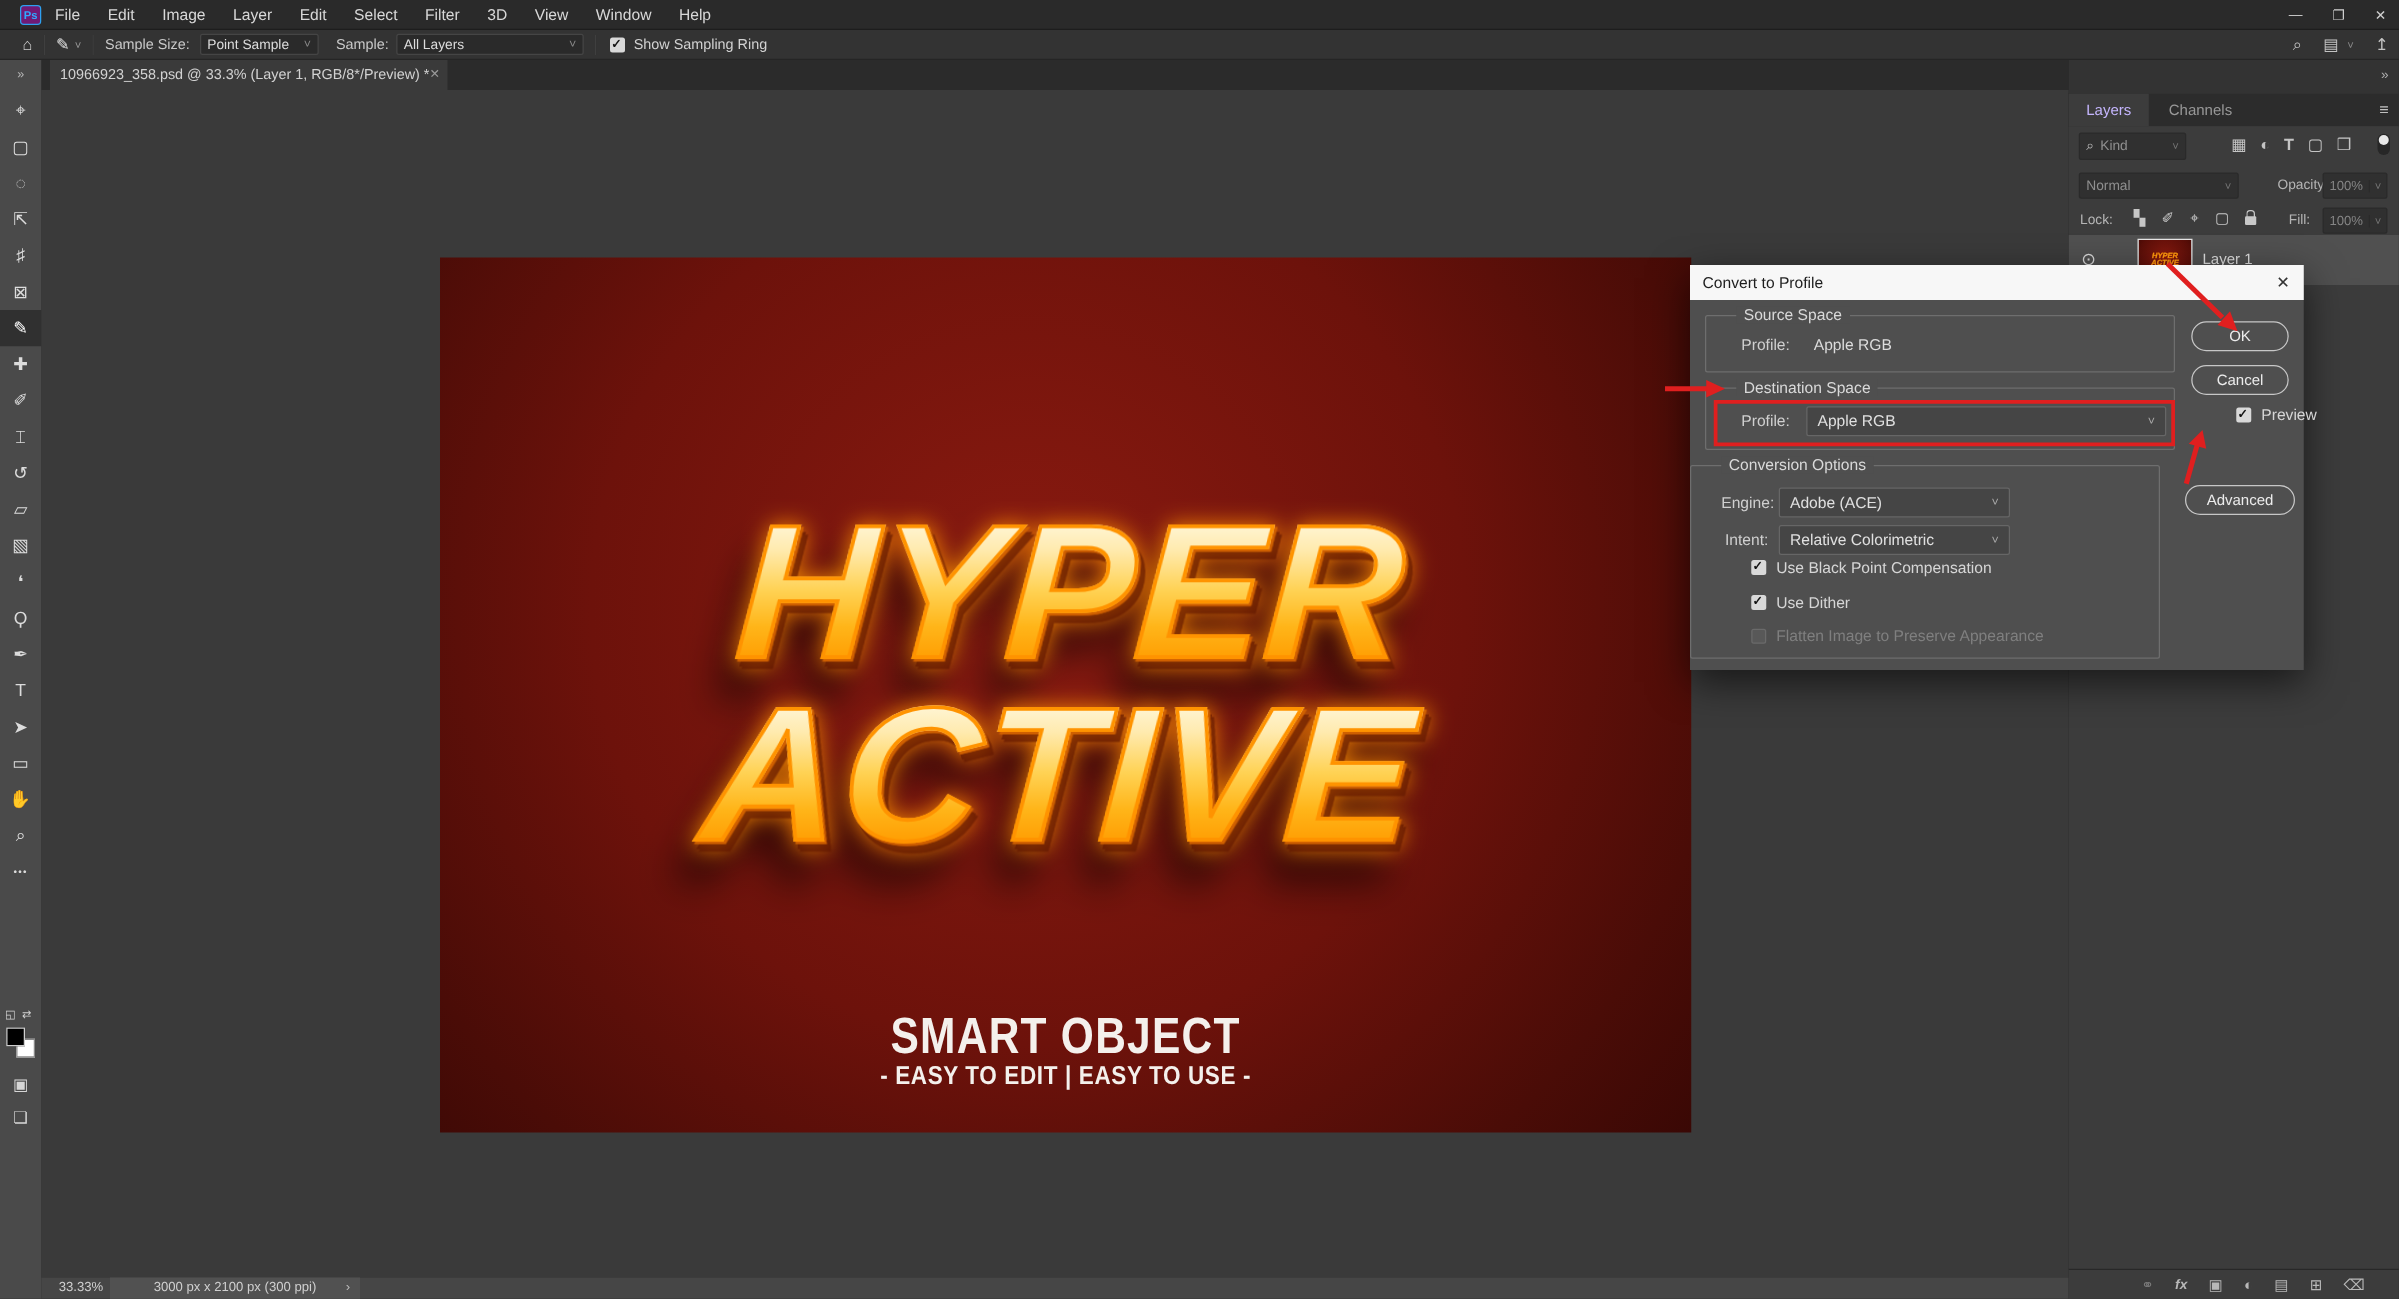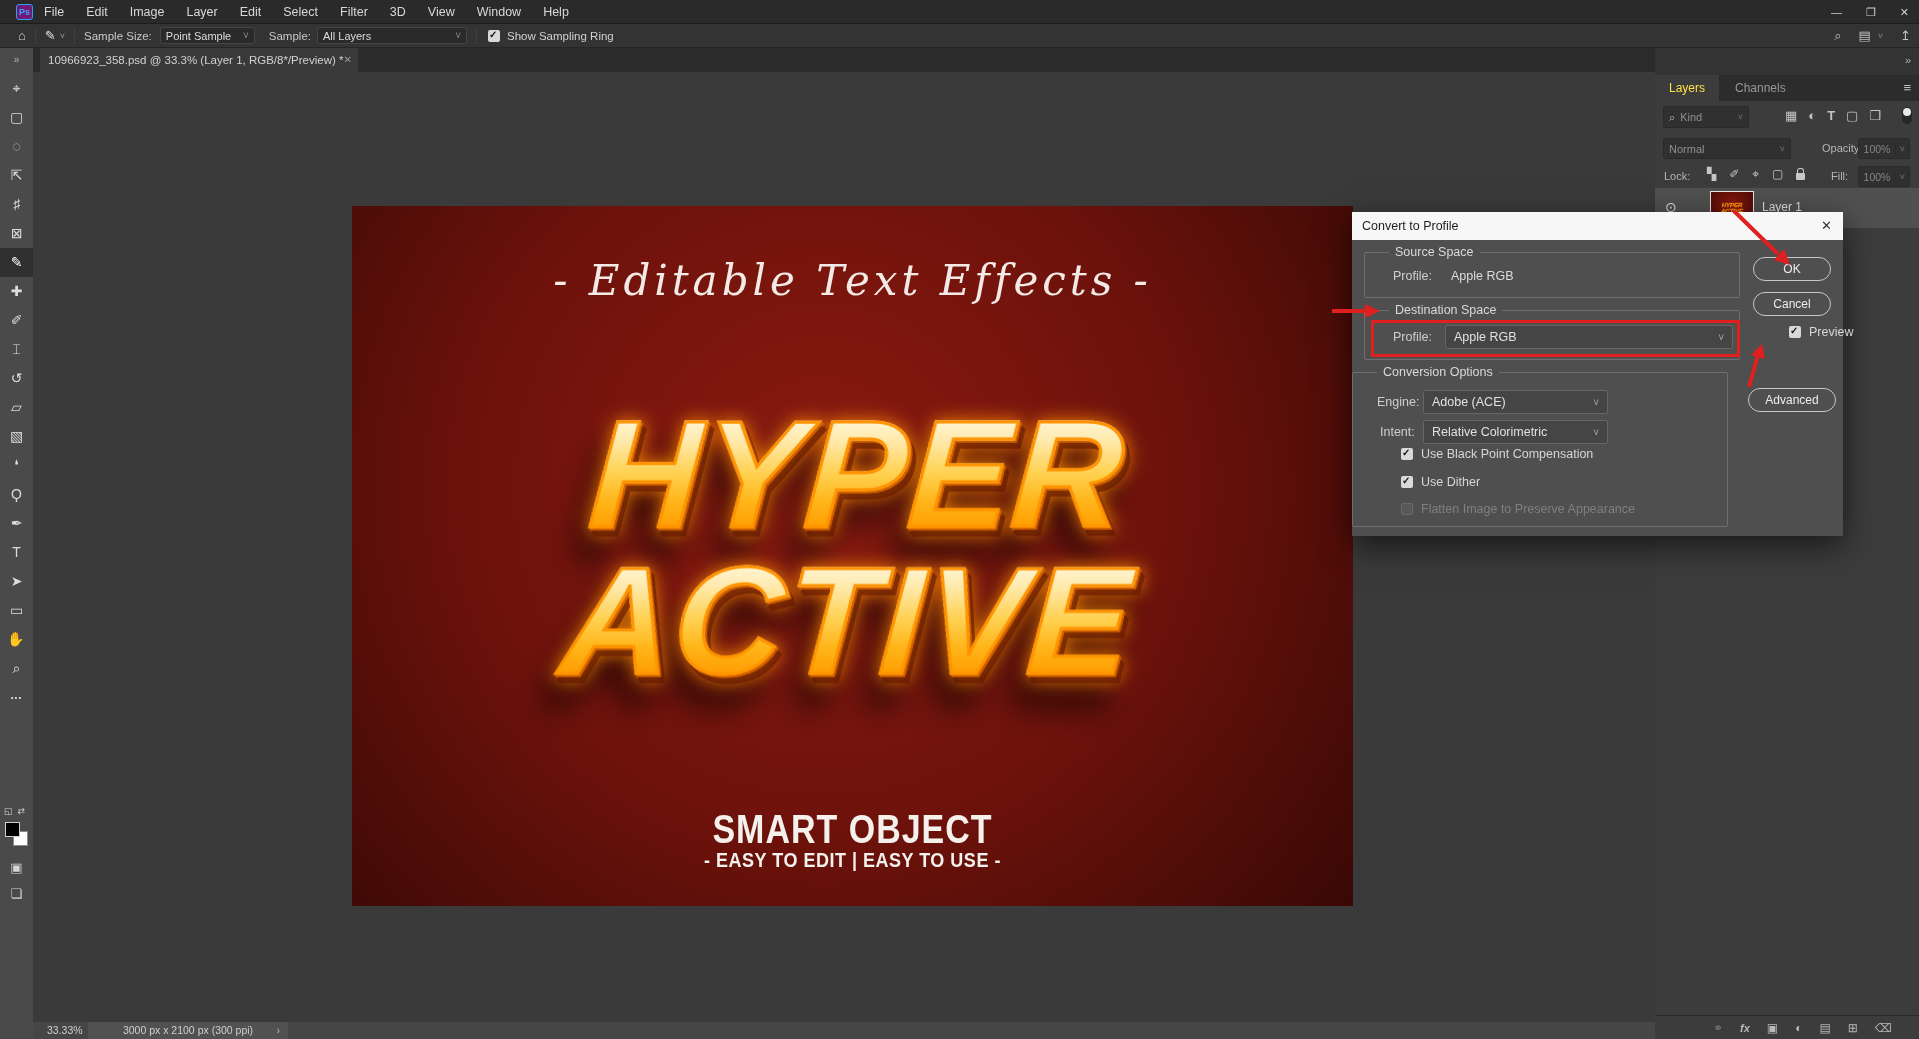--- a/index.html
+++ b/index.html
@@ -85,21 +85,21 @@
   #sub1 { position:absolute; left:0; top:604px; width:100%; text-align:center; color:#f4f0ec;
     font-size:34px; font-weight:bold; letter-spacing:1px; transform:scaleY(1.2); }
   #sub2 { position:absolute; left:0; top:644px; width:100%; text-align:center; color:#f4f0ec;
     font-size:18px; font-weight:bold; letter-spacing:0.5px; transform:scaleY(1.15); }
 
   
   #dock { position:absolute; left:1655px; top:48px; width:264px; height:991px; background:#333333; z-index:10; }
   #dock-collapse { position:absolute; right:8px; top:6px; color:#b0b0b0; font-size:11px; }
   #paneltabs { position:absolute; left:0; top:27px; width:264px; height:26px; background:#2c2c2c; }
   .ptab { position:absolute; top:0; height:26px; line-height:26px; padding:0 14px; font-size:12px; }
-  .ptab.active { background:#3c3c3c; color:#fde047; }
+  .ptab.active { background:#3c3c3c; color:#c4b5fd; }
   .ptab.inactive { color:#989898; left:66px; }
   #panelmenu { position:absolute; right:8px; top:5px; color:#c0c0c0; font-size:13px; }
   #panelbody { position:absolute; left:0; top:53px; width:264px; height:938px; background:#3c3c3c; }
   .well { background:#303030; border:1px solid #2a2a2a; border-radius:2px; color:#8f8f8f;
     font-size:11px; display:flex; align-items:center; padding:0 5px; }
   #kindbox { position:absolute; left:8px; top:5px; width:86px; height:22px; }
   #kindbox .chev { margin-left:auto; color:#777; font-size:9px; }
   #filtericons { position:absolute; left:130px; top:7px; display:flex; gap:11px; color:#c4c4c4;
     font-size:13px; }
   #filtertoggle { position:absolute; right:7px; top:6px; width:10px; height:17px; background:#272727;
@@ -249,21 +249,20 @@
 <div id="tabbar">
   <div id="doctab">
     <span>10966923_358.psd @ 33.3% (Layer 1, RGB/8*/Preview) *</span>
     <span class="x">✕</span>
   </div>
 </div>
 
 <div id="viewport"></div>
 
 <div id="poster">
-  <div id="script-line">- Editable Text Effects -</div>
   <div id="headline">
     <span>HYPER</span>
     <span>ACTIVE</span>
   </div>
   <div id="sub1">SMART OBJECT</div>
   <div id="sub2">- EASY TO EDIT  | EASY TO USE -</div>
 </div>
 
 <div id="statusbar">
   <span id="zoomlvl">33.33%</span>

